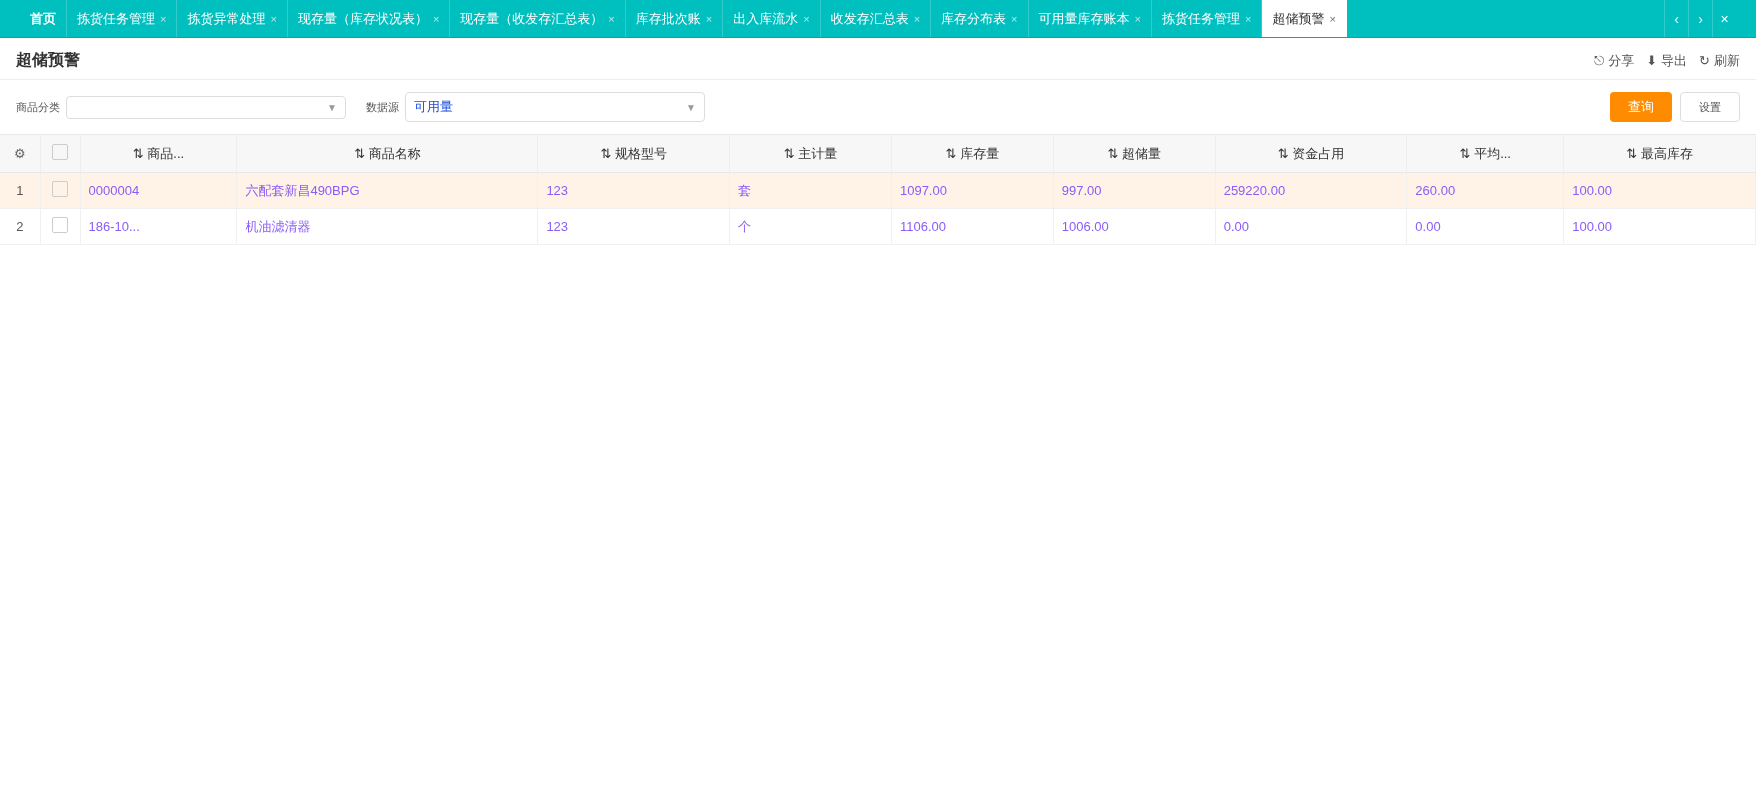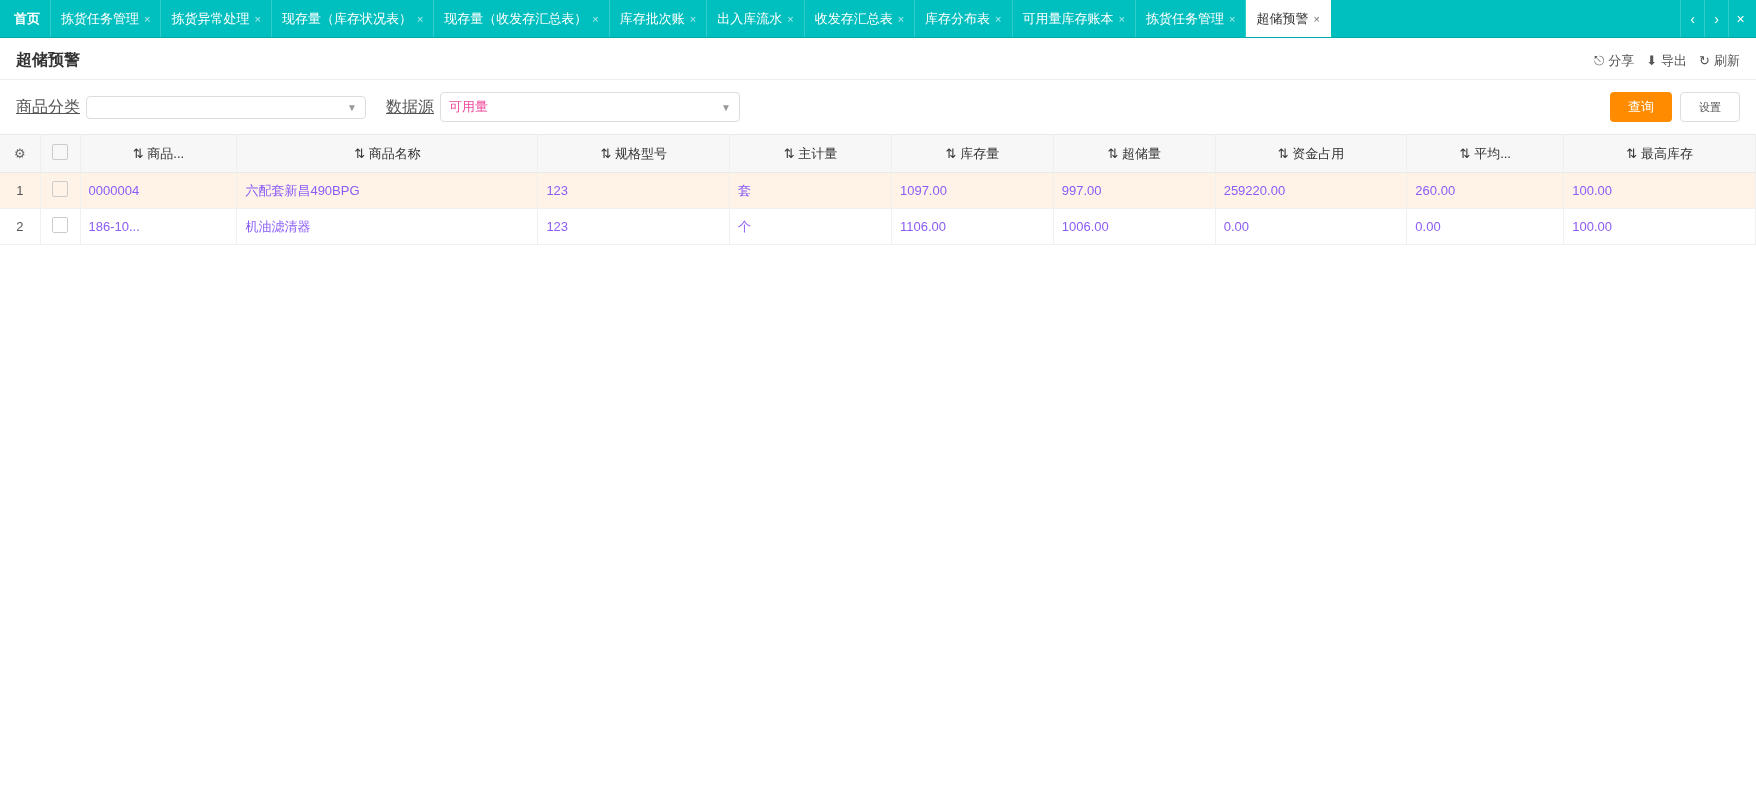--- a/index.html
+++ b/index.html
@@ -4,21 +4,21 @@
   <style>
     * { box-sizing: border-box; margin: 0; padding: 0; }
     body { font-family: 'Microsoft YaHei', Arial, sans-serif; font-size: 13px; background: #f5f5f5; color: #333; }
 
     
     .top-nav {
       display: flex;
       align-items: center;
       background: #00bfbf;
       height: 38px;
-      padding: 0 4px;
+      padding: 0 20px;
       overflow: hidden;
       border-bottom: 1px solid #00aaaa;
     }
     .nav-tab {
       display: flex;
       align-items: center;
       padding: 0 10px;
       height: 38px;
       color: #fff;
       font-size: 13px;
@@ -92,23 +92,22 @@
       gap: 20px;
       background: #fff;
     }
     .filter-item {
       display: flex;
       align-items: center;
       gap: 6px;
     }
     .filter-label {
       color: #555;
-      font-size: 16px;
+      font-size: 11px;
       white-space: nowrap;
-      text-decoration: underline;
     }
     .filter-select {
       display: flex;
       align-items: center;
       border: 1px solid #ddd;
       border-radius: 4px;
       padding: 5px 8px;
       min-width: 280px;
       cursor: pointer;
       background: #fff;
@@ -185,21 +184,21 @@
       width: 16px;
       height: 16px;
       border: 1px solid #ccc;
       border-radius: 2px;
       display: inline-block;
       cursor: pointer;
     }
 
     
     .datasource-value {
-      color: #ec4899;
+      color: #1d4ed8;
       font-weight: normal;
     }
   </style>
 </head>
 <body>
 
 <div class="top-nav">
   <div class="nav-tab home">
     <span>首页</span>
   </div>

